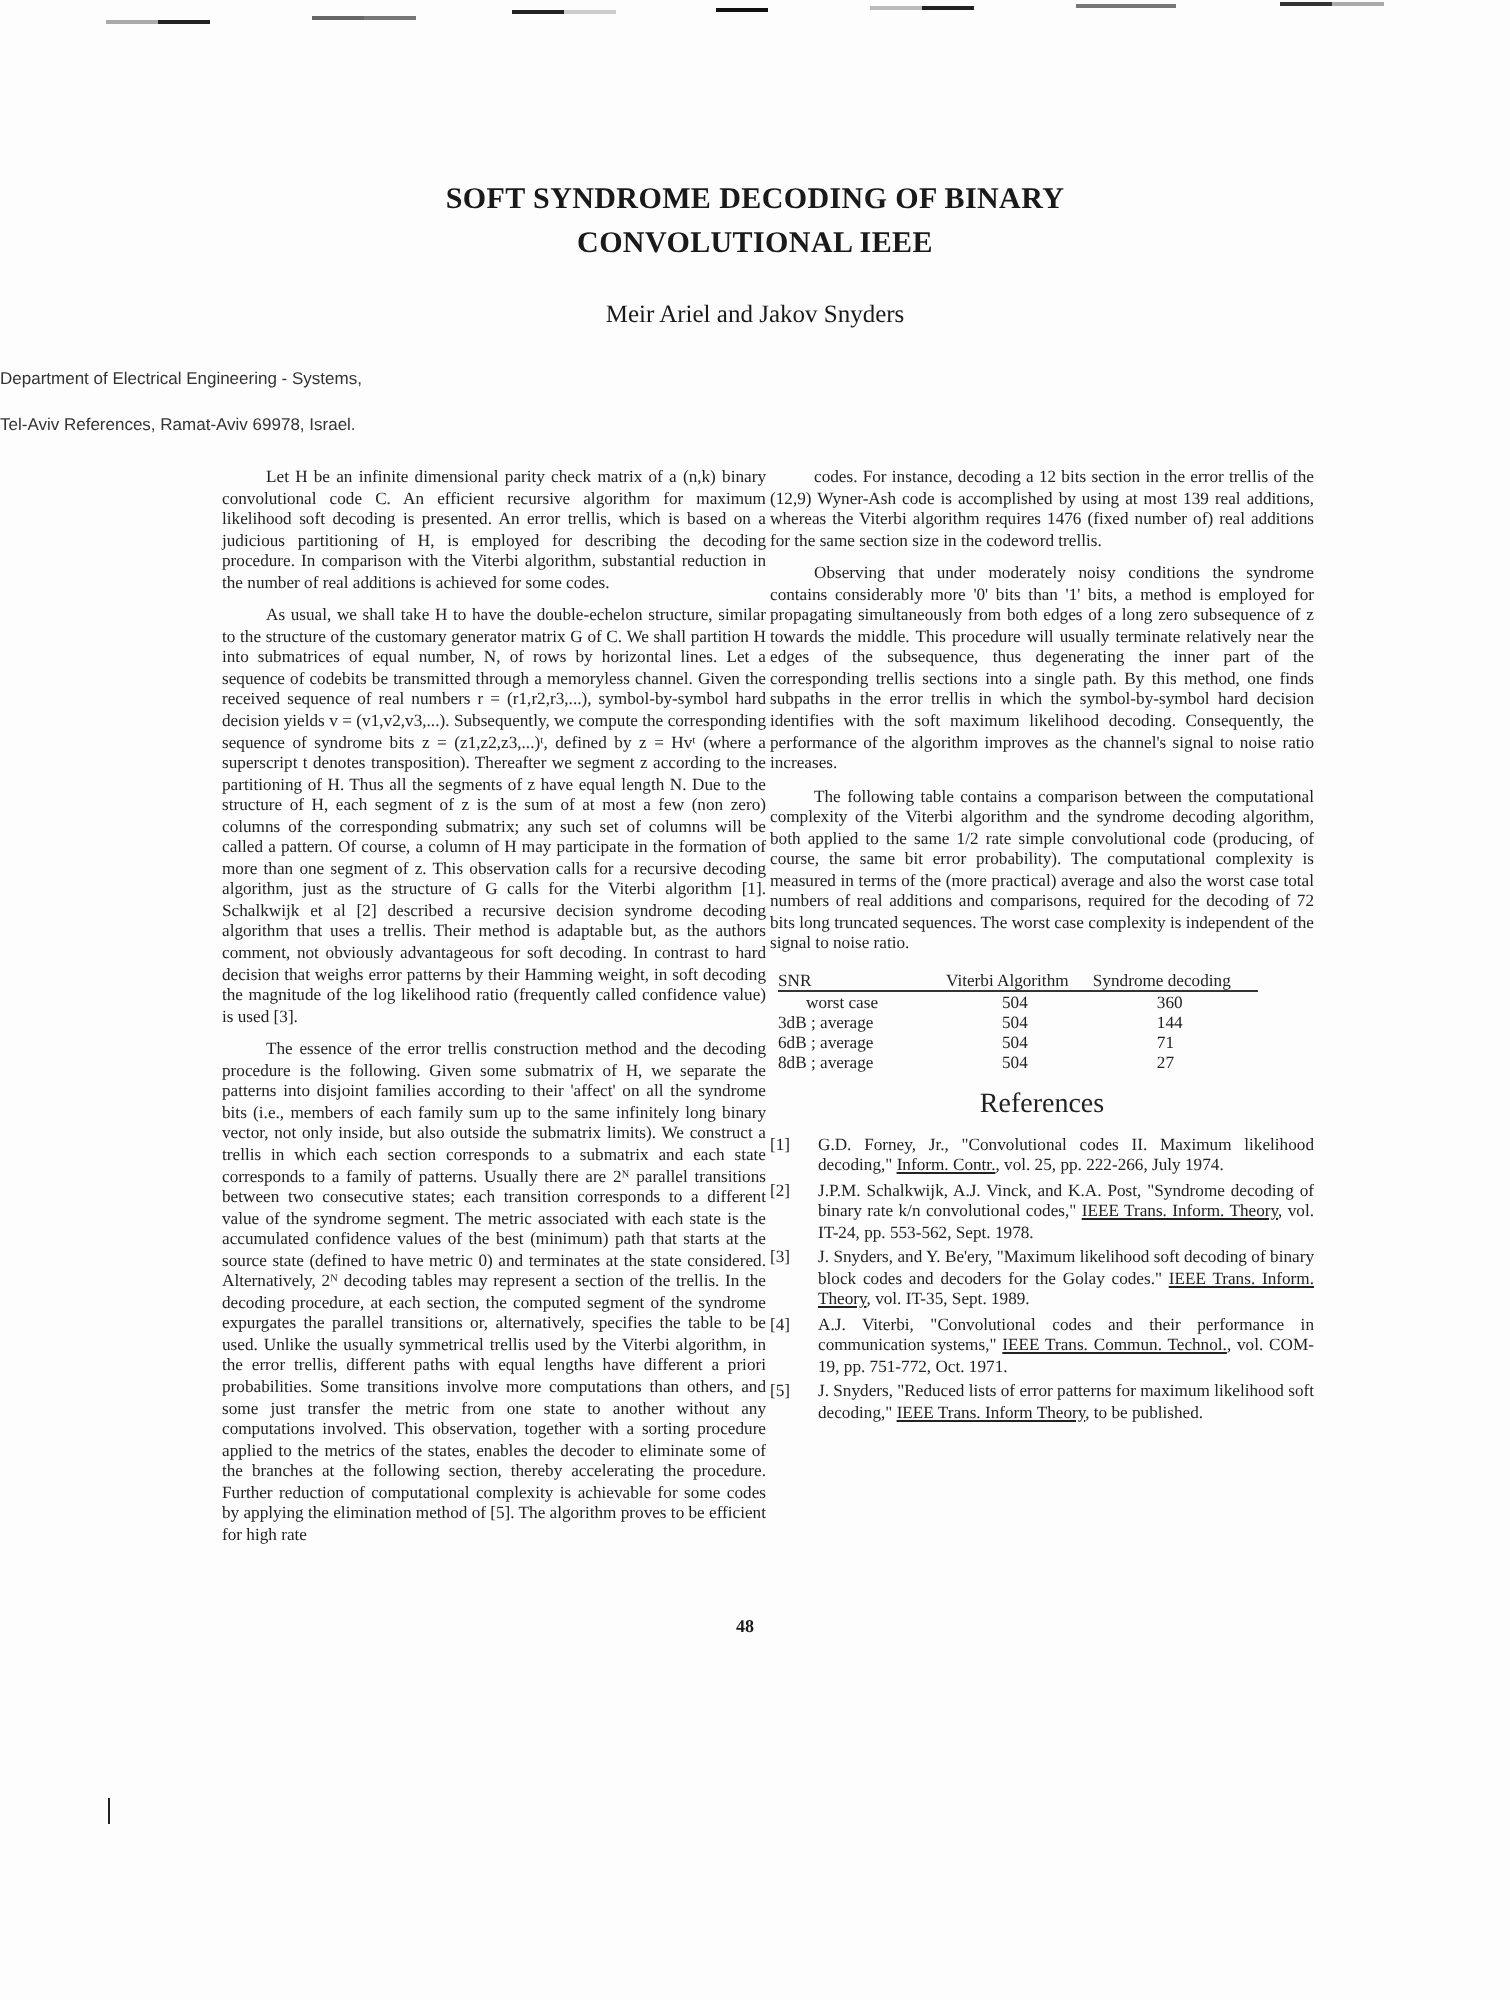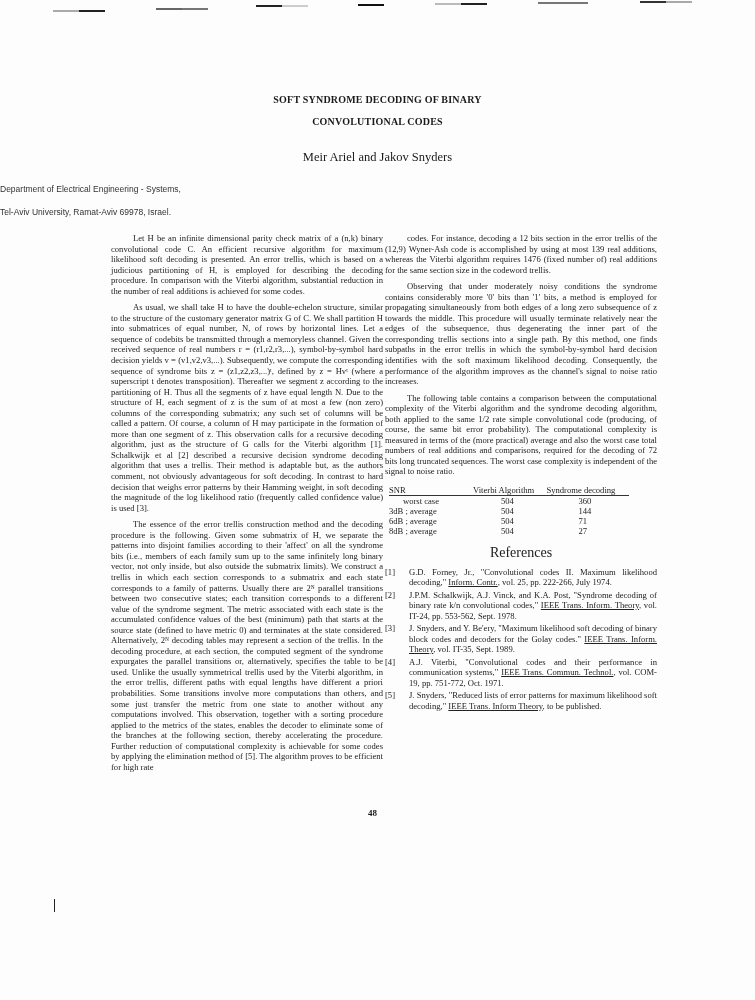--- a/index.html
+++ b/index.html
@@ -2,21 +2,21 @@
 <html><head>
 <meta charset="utf-8">
 <style>
   html, body { margin: 0; padding: 0; }
   body {
     width: 755px; height: 1000px; background: #fdfdfd; position: relative; overflow: hidden;
     font-family: "Liberation Serif", serif; color: #1a1a1a;
   }
   .scan-mark { position: absolute; height: 2px; top: 6px; }
   .title { position: absolute; top: 89px; left: 0; width: 755px; text-align: center;
-    font-weight: bold; font-size: 10px; line-height: 22px; letter-spacing: 0.2px; }
+    font-weight: bold; font-size: 15px; line-height: 22px; letter-spacing: 0.2px; }
   .authors { position: absolute; top: 150px; left: 0; width: 755px; text-align: center;
     font-weight: normal; font-size: 12.5px; }
   .affil { position: absolute; left: 0; width: 630px; text-align: left;
     font-family: "Liberation Sans", sans-serif; font-size: 8.5px; color: #333; }
   .col { position: absolute; top: 233px; width: 272px; font-size: 8.6px; line-height: 10.55px;
     text-align: justify; color: #222; }
   .col p { margin: 0 0 6px 0; text-indent: 22px; }
   .col-left { left: 111px; }
   .col-right { left: 385px; }
   table.cmp { border-collapse: collapse; font-size: 8.6px; margin: 8px 0 0 4px; width: 240px; }
@@ -39,26 +39,26 @@
 <div class="scan-mark" style="left:53px;width:52px;background:linear-gradient(90deg,#aaa 50%,#222 50%);top:10px;"></div>
 <div class="scan-mark" style="left:156px;width:52px;background:linear-gradient(90deg,#666 50%,#777 50%);top:8px;"></div>
 <div class="scan-mark" style="left:256px;width:52px;background:linear-gradient(90deg,#222 50%,#ccc 50%);top:5px;"></div>
 <div class="scan-mark" style="left:358px;width:26px;background:#111;top:4px;"></div>
 <div class="scan-mark" style="left:435px;width:52px;background:linear-gradient(90deg,#bbb 50%,#222 50%);top:3px;"></div>
 <div class="scan-mark" style="left:538px;width:50px;background:#777;top:2px;"></div>
 <div class="scan-mark" style="left:640px;width:52px;background:linear-gradient(90deg,#333 50%,#aaa 50%);top:1px;"></div>
 
 <div class="title">
   <div>SOFT SYNDROME DECODING OF BINARY</div>
-  <div>CONVOLUTIONAL CODES</div>
+  <div>CONVOLUTIONAL IEEE</div>
 </div>
 
 <div class="authors">Meir Ariel and Jakov Snyders</div>
 <div class="affil" style="top:184px;">Department of Electrical Engineering - Systems,</div>
-<div class="affil" style="top:207px;">Tel-Aviv University, Ramat-Aviv 69978, Israel.</div>
+<div class="affil" style="top:207px;">Tel-Aviv References, Ramat-Aviv 69978, Israel.</div>
 
 <div class="col col-left">
   <p>Let H be an infinite dimensional parity check matrix of a (n,k) binary convolutional code C. An efficient recursive algorithm for maximum likelihood soft decoding is presented. An error trellis, which is based on a judicious partitioning of H, is employed for describing the decoding procedure. In comparison with the Viterbi algorithm, substantial reduction in the number of real additions is achieved for some codes.</p>
   <p>As usual, we shall take H to have the double-echelon structure, similar to the structure of the customary generator matrix G of C. We shall partition H into submatrices of equal number, N, of rows by horizontal lines. Let a sequence of codebits be transmitted through a memoryless channel. Given the received sequence of real numbers r = (r1,r2,r3,...), symbol-by-symbol hard decision yields v = (v1,v2,v3,...). Subsequently, we compute the corresponding sequence of syndrome bits z = (z1,z2,z3,...)ᵗ, defined by z = Hvᵗ (where a superscript t denotes transposition). Thereafter we segment z according to the partitioning of H. Thus all the segments of z have equal length N. Due to the structure of H, each segment of z is the sum of at most a few (non zero) columns of the corresponding submatrix; any such set of columns will be called a pattern. Of course, a column of H may participate in the formation of more than one segment of z. This observation calls for a recursive decoding algorithm, just as the structure of G calls for the Viterbi algorithm [1]. Schalkwijk et al [2] described a recursive decision syndrome decoding algorithm that uses a trellis. Their method is adaptable but, as the authors comment, not obviously advantageous for soft decoding. In contrast to hard decision that weighs error patterns by their Hamming weight, in soft decoding the magnitude of the log likelihood ratio (frequently called confidence value) is used [3].</p>
   <p>The essence of the error trellis construction method and the decoding procedure is the following. Given some submatrix of H, we separate the patterns into disjoint families according to their 'affect' on all the syndrome bits (i.e., members of each family sum up to the same infinitely long binary vector, not only inside, but also outside the submatrix limits). We construct a trellis in which each section corresponds to a submatrix and each state corresponds to a family of patterns. Usually there are 2ᴺ parallel transitions between two consecutive states; each transition corresponds to a different value of the syndrome segment. The metric associated with each state is the accumulated confidence values of the best (minimum) path that starts at the source state (defined to have metric 0) and terminates at the state considered. Alternatively, 2ᴺ decoding tables may represent a section of the trellis. In the decoding procedure, at each section, the computed segment of the syndrome expurgates the parallel transitions or, alternatively, specifies the table to be used. Unlike the usually symmetrical trellis used by the Viterbi algorithm, in the error trellis, different paths with equal lengths have different a priori probabilities. Some transitions involve more computations than others, and some just transfer the metric from one state to another without any computations involved. This observation, together with a sorting procedure applied to the metrics of the states, enables the decoder to eliminate some of the branches at the following section, thereby accelerating the procedure. Further reduction of computational complexity is achievable for some codes by applying the elimination method of [5]. The algorithm proves to be efficient for high rate</p>
 </div>
 
 <div class="col col-right">
   <p>codes. For instance, decoding a 12 bits section in the error trellis of the (12,9) Wyner-Ash code is accomplished by using at most 139 real additions, whereas the Viterbi algorithm requires 1476 (fixed number of) real additions for the same section size in the codeword trellis.</p>
   <p>Observing that under moderately noisy conditions the syndrome contains considerably more '0' bits than '1' bits, a method is employed for propagating simultaneously from both edges of a long zero subsequence of z towards the middle. This procedure will usually terminate relatively near the edges of the subsequence, thus degenerating the inner part of the corresponding trellis sections into a single path. By this method, one finds subpaths in the error trellis in which the symbol-by-symbol hard decision identifies with the soft maximum likelihood decoding. Consequently, the performance of the algorithm improves as the channel's signal to noise ratio increases.</p>

